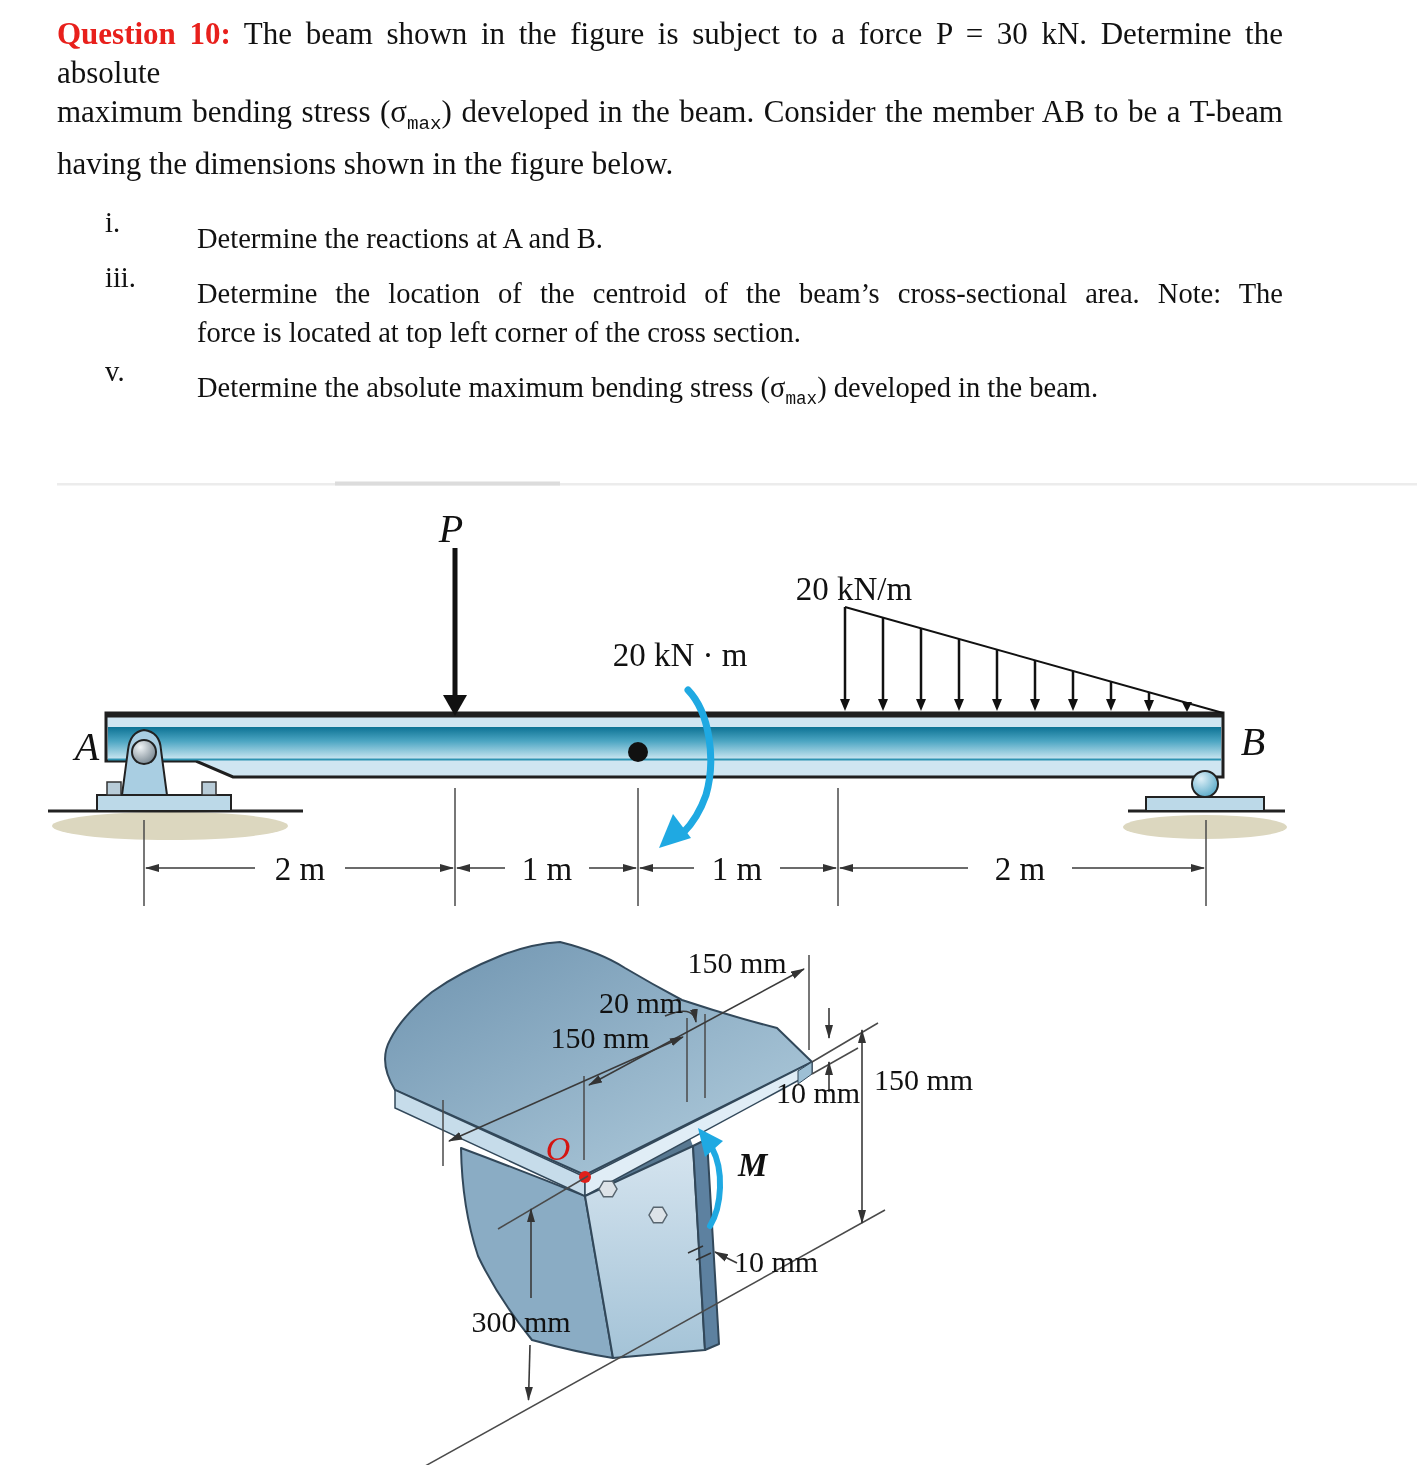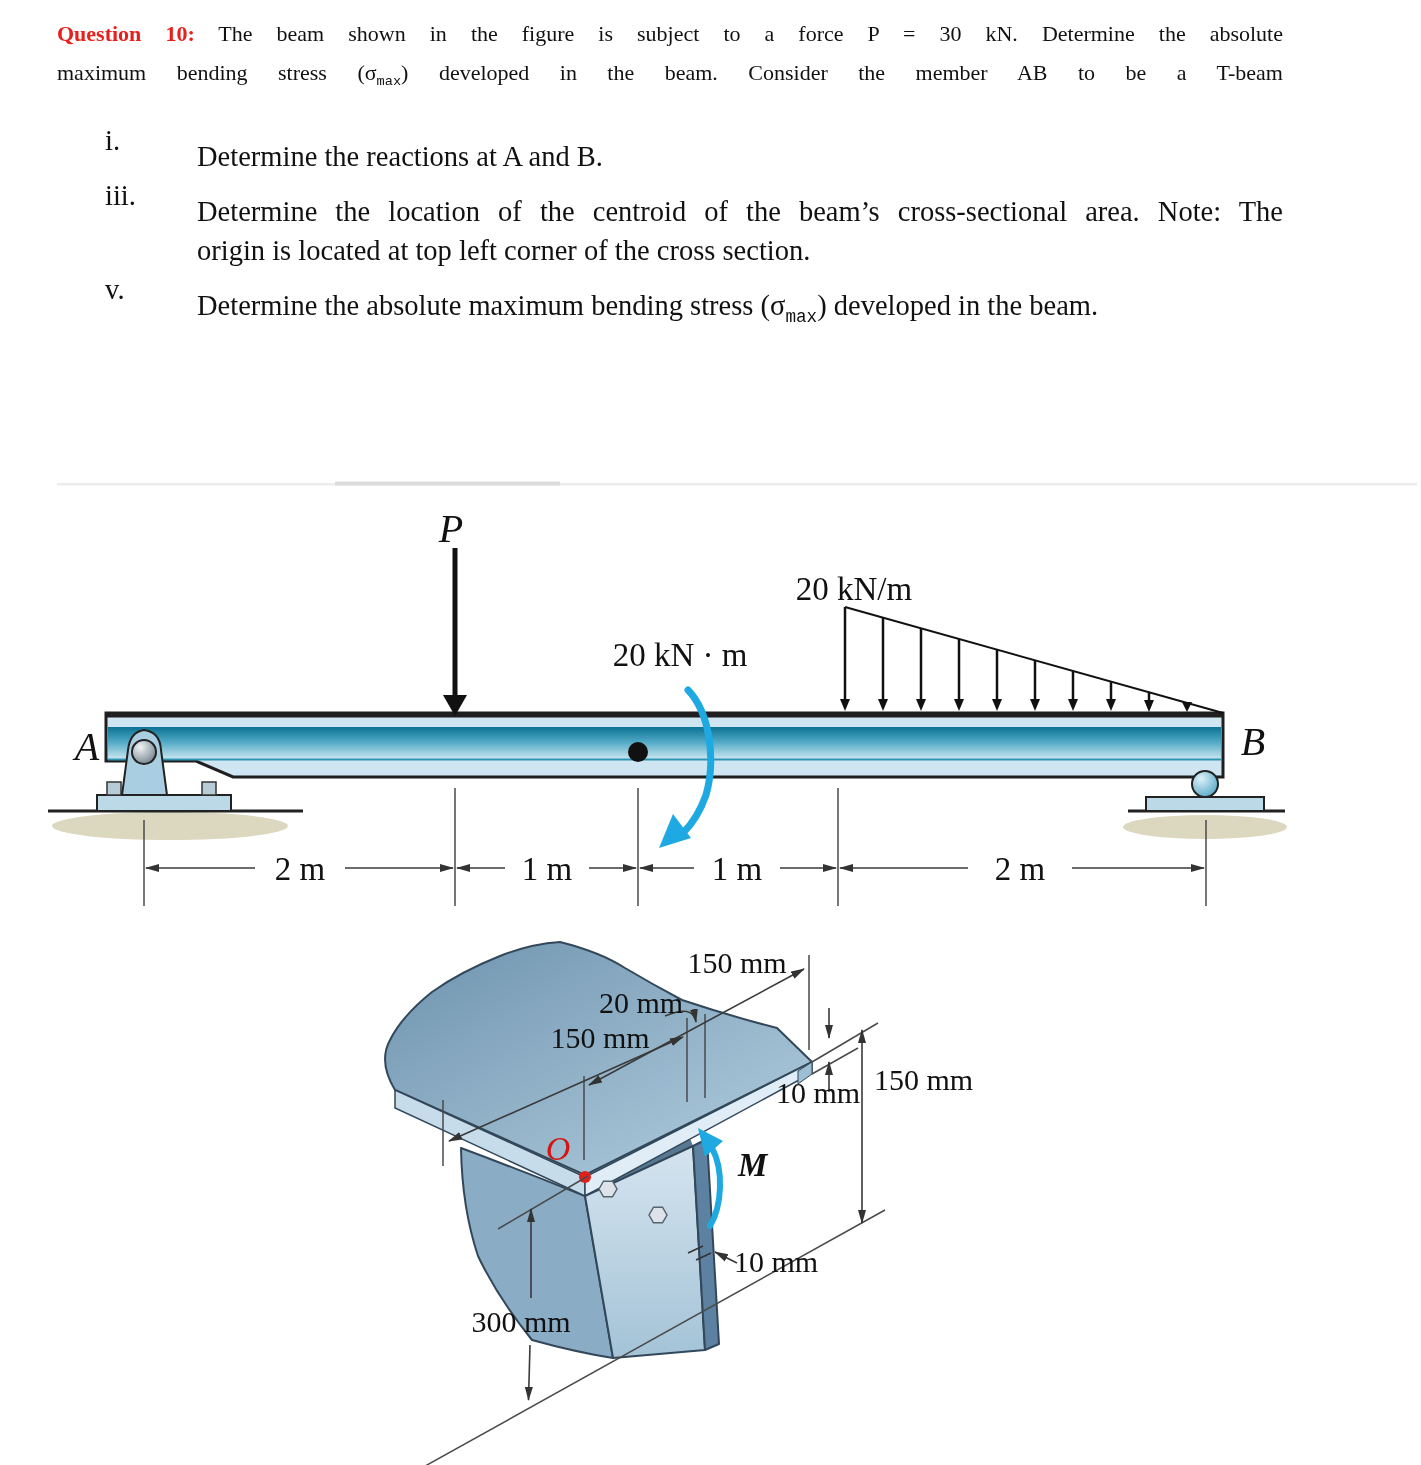--- a/index.html
+++ b/index.html
@@ -1,18 +1,18 @@
 <!DOCTYPE html>
 <html><head>
 <meta charset="utf-8">
 <style>
   html,body{margin:0;padding:0;background:#ffffff;}
   .page{position:relative;width:1421px;height:1465px;background:#fff;overflow:hidden;
         font-family:"Liberation Serif",serif;color:#111;}
-  .qtext{margin:14px 57px 0 57px;width:1226px;font-size:22px;line-height:39px;}
+  .qtext{margin:14px 57px 0 57px;width:1226px;font-size:31px;line-height:39px;}
   .qlabel{color:#e8201c;font-weight:bold;}
   .jl{text-align:justify;text-align-last:justify;}
   .tasks{margin-top:20px;margin-left:105px;width:1178px;font-size:28.5px;line-height:39px;}
   .trow{display:flex;}
   .tnum{width:92px;flex:0 0 92px;}
   .tbody{width:1086px;flex:0 0 1086px;margin-top:16px;}
   sub{font-size:0.62em;font-family:Liberation Mono, monospace;}
   .fig{position:absolute;left:0;top:480px;}
   svg text{font-family:"Liberation Serif",serif;fill:#111;}
   .lbl{font-size:33px;}
@@ -25,32 +25,33 @@
   .edge{stroke:#32485a;stroke-width:2;stroke-linejoin:round;}
 </style>
 </head>
 <body>
 
 <div class="page">
 
   <div class="qtext">
     <div class="jl"><span class="qlabel">Question 10:</span><span> The beam shown in the figure is subject to a force P = 30 kN. Determine the absolute</span></div>
     <div class="jl"><span>maximum bending stress (σ</span><sub>max</sub><span>) developed in the beam. Consider the member AB to be a T-beam</span></div>
+    <div>having the dimensions shown in the figure below.</div>
   </div>
 
   <div class="tasks">
     <div class="trow">
       <div class="tnum">i.</div>
       <div class="tbody">Determine the reactions at A and B.</div>
     </div>
     <div class="trow">
       <div class="tnum">iii.</div>
       <div class="tbody">
         <div class="jl">Determine the location of the centroid of the beam’s cross-sectional area. Note: The</div>
-        <div>origin is located at top left corner of the cross section.</div>
+        <div>force is located at top left corner of the cross section.</div>
       </div>
     </div>
     <div class="trow">
       <div class="tnum">v.</div>
       <div class="tbody"><span>Determine the absolute maximum bending stress (σ</span><sub>max</sub><span>) developed in the beam.</span></div>
     </div>
   </div>
 
   <svg class="fig" width="1421" height="985" viewBox="0 480 1421 985">
     <defs>

